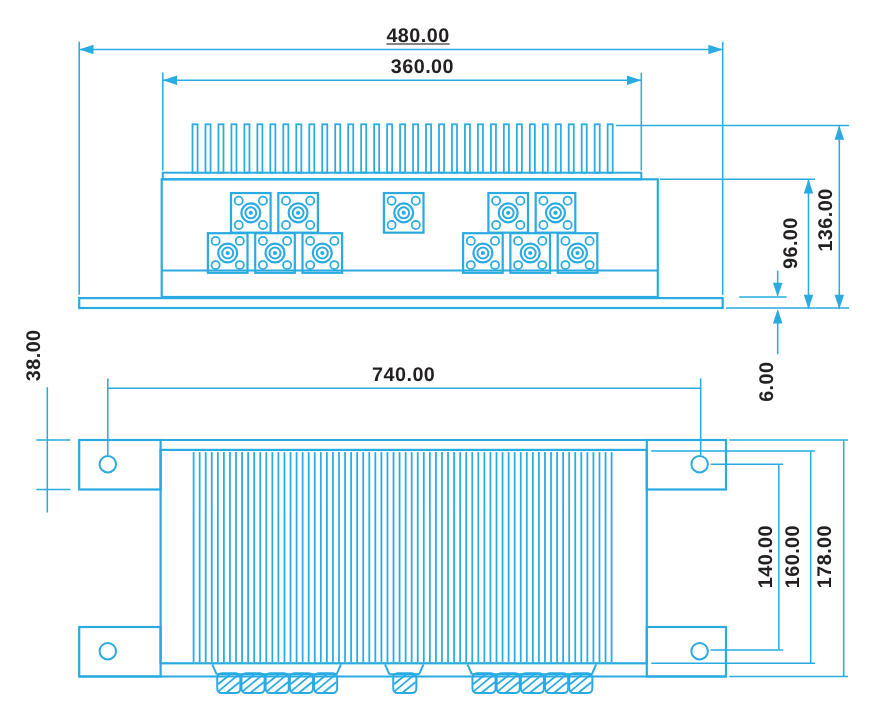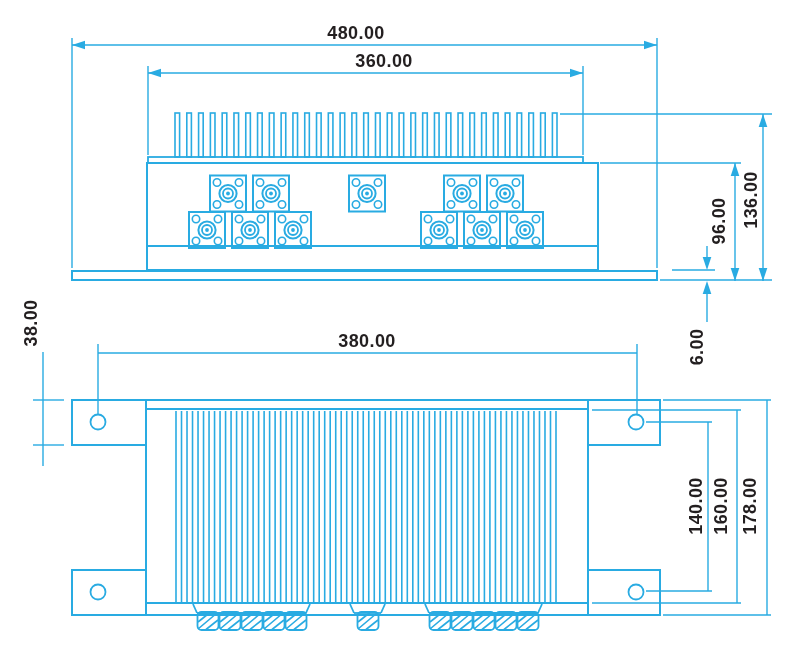--- a/index.html
+++ b/index.html
@@ -309,23 +309,23 @@
       <rect x="495.5" y="612" width="21" height="18" rx="4" fill="none" stroke="#29abe2" stroke-width="1.8"></rect>
       <line x1="496" y1="622" x2="508" y2="612.5" stroke="#29abe2" stroke-width="1.6"></line>
       <line x1="496" y1="629" x2="515" y2="613" stroke="#29abe2" stroke-width="1.6"></line>
       <line x1="504" y1="629.5" x2="516" y2="620" stroke="#29abe2" stroke-width="1.6"></line>
       <rect x="517.5" y="612" width="21" height="18" rx="4" fill="none" stroke="#29abe2" stroke-width="1.8"></rect>
       <line x1="518" y1="622" x2="530" y2="612.5" stroke="#29abe2" stroke-width="1.6"></line>
       <line x1="518" y1="629" x2="537" y2="613" stroke="#29abe2" stroke-width="1.6"></line>
       <line x1="526" y1="629.5" x2="538" y2="620" stroke="#29abe2" stroke-width="1.6"></line>
     </svg>
 
-  <div class="lbl" style="left: 356px; top: 33px; color: rgb(35, 31, 32);">480.00</div>
+  <div class="lbl" style="left: 380px; top: 33px; color: rgb(35, 31, 32); text-decoration: underline;">480.00</div>
   <div class="lbl" style="left: 364px; top: 61px; color: rgb(35, 31, 32); margin-left: 20px;">360.00</div>
-  <div class="lbl" style="left: 367px; top: 341px; color: rgb(35, 31, 32);">380.00</div>
+  <div class="lbl" style="left: 367px; top: 341px; color: rgb(35, 31, 32);">740.00</div>
 
   <div class="lbl rot" style="left: 751px; top: 200px; color: rgb(35, 31, 32);">136.00</div>
   <div class="lbl rot" style="left: 719px; top: 221px; color: rgb(35, 31, 32);">96.00</div>
   <div class="lbl rot" style="left: 697px; top: 347px; color: rgb(35, 31, 32);">6.00</div>
   <div class="lbl rot" style="left: 31px; top: 323px; color: rgb(35, 31, 32);">38.00</div>
   <div class="lbl rot" style="left: 696px; top: 506px; color: rgb(35, 31, 32);">140.00</div>
   <div class="lbl rot" style="left: 721px; top: 506px; color: rgb(35, 31, 32);">160.00</div>
   <div class="lbl rot" style="left: 750px; top: 506px; color: rgb(35, 31, 32);">178.00</div>
 </div>
 

